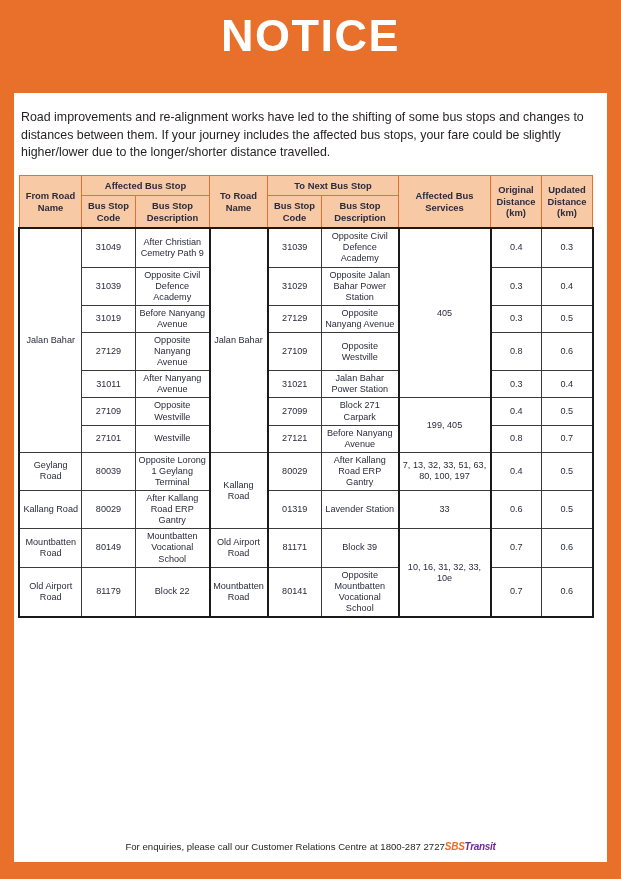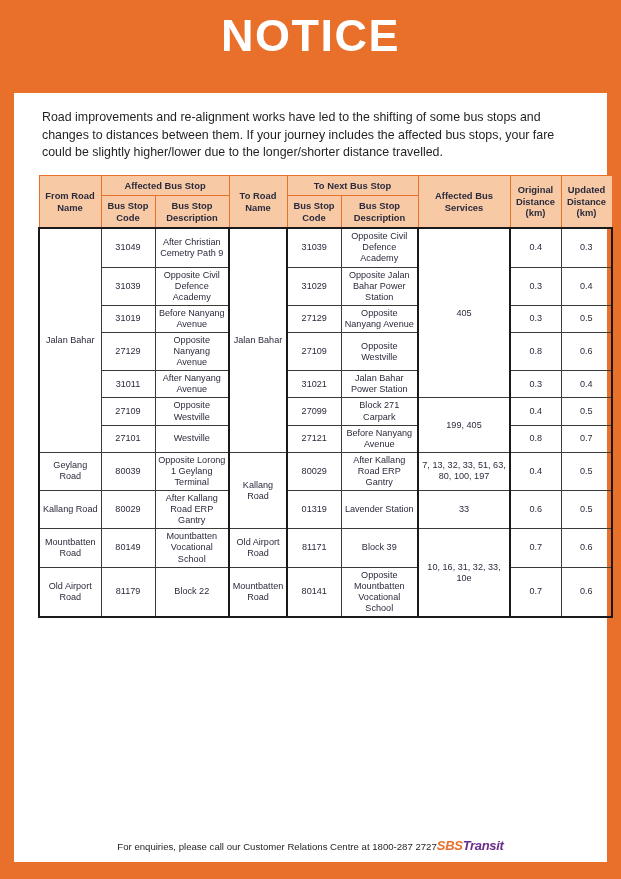--- a/index.html
+++ b/index.html
@@ -35,21 +35,21 @@
     font-family: "Liberation Sans", sans-serif;
   }
   .panel {
     position: absolute;
     left: 14px;
     top: 93px;
     width: 593px;
     height: 769px;
     background: #FFFFFF;
     box-sizing: border-box;
-    padding: 14px 12px 0 24px;
+    padding: 14px 12px 0 3px;
   }
   .intro {
     color: #231F20;
     font-size: 12.4px;
     line-height: 1.42;
     margin: 0 0 13px 0;
     padding: 0 8px 0 4px;
   }
   .intro.first { margin-top: 2px; }
   .intro.last { margin-bottom: 9px; }
@@ -97,21 +97,21 @@
     align-items: flex-end;
     justify-content: center;
   }
   .enquiries {
     color: #231F20;
     font-size: 9.6px;
   }
   .logo {
     font-style: italic;
     font-weight: bold;
-    font-size: 13px;
+    font-size: 10px;
     white-space: nowrap;
     line-height: 1;
   }
   .logo .sbs { color: #E8702A; letter-spacing: -0.3px; }
   .logo .transit { color: #6B2D8B; letter-spacing: -0.3px; }
 </style>
 </head>
 <body>
 
 <div class="poster">

